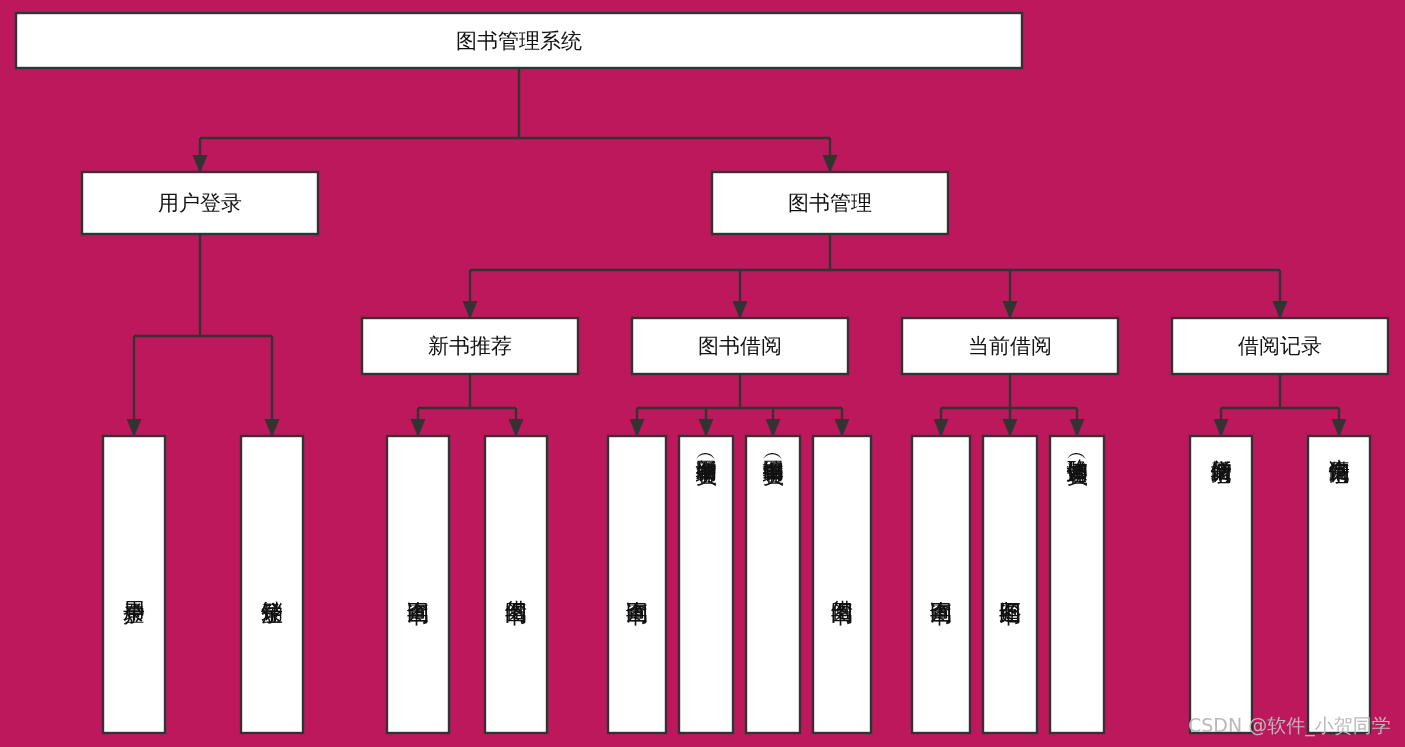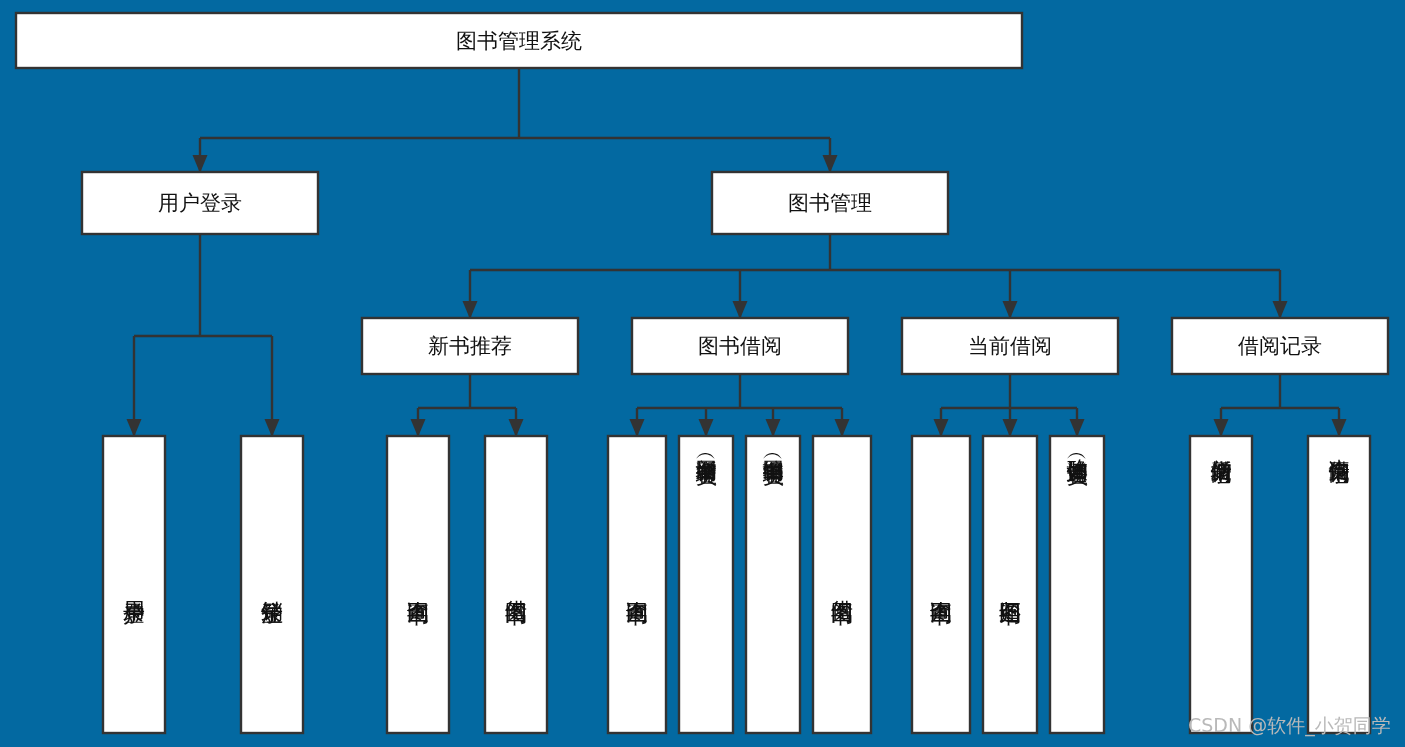--- a/index.html
+++ b/index.html
@@ -11,21 +11,21 @@
   body {
     width: 1405px;
     height: 747px;
     font-family: "DejaVu Sans", "Liberation Sans", sans-serif;
     overflow: hidden;
   }
   #diagram-root {
     position: relative;
     width: 1405px;
     height: 747px;
-    background: #0369a1;
+    background: #be185d;
   }
   svg#tree-svg {
     position: absolute;
     left: 0;
     top: 0;
     width: 1405px;
     height: 747px;
     display: block;
   }
   .node-box {

